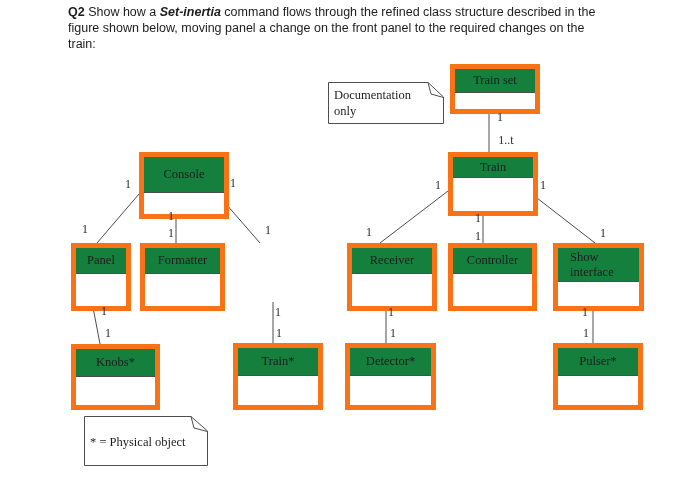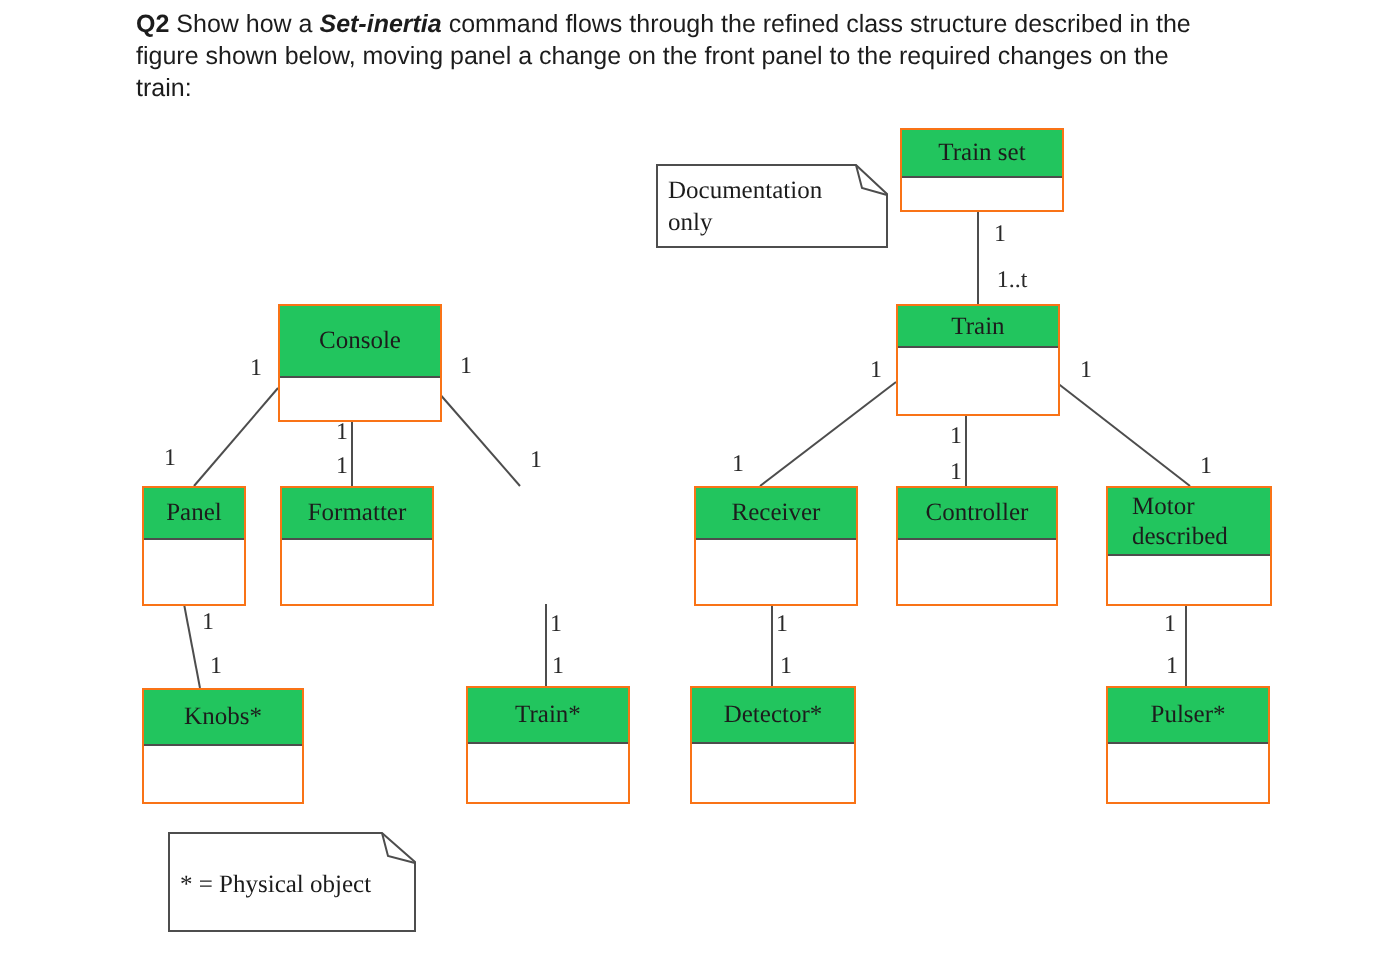--- a/index.html
+++ b/index.html
@@ -27,22 +27,22 @@
   }
   #question .b { font-weight: bold; }
   #question .bi { font-weight: bold; font-style: italic; }
   #diagram-svg {
     position: absolute;
     left: 0;
     top: 0;
   }
   .cls {
     position: absolute;
-    border: 1px solid #f97316;
-    background: #22c55e;
+    border: 5px solid #f97316;
+    background: #15803d;
     box-sizing: content-box;
   }
   .cls-title {
     display: flex;
     align-items: center;
     justify-content: center;
     border-bottom: 1px solid #4d4d4d;
     font-size: 12.5px;
     color: #1c1c1c;
     text-align: center;
@@ -145,21 +145,21 @@
     <div class="cls-title" style="height:25px">Receiver</div>
     <div class="cls-body" style="height:32px"></div>
   </div>
 
   <div class="cls" style="left:448px;top:243px;width:79px">
     <div class="cls-title" style="height:25px">Controller</div>
     <div class="cls-body" style="height:32px"></div>
   </div>
 
   <div class="cls" style="left:553px;top:243px;width:81px">
-    <div class="cls-title left" style="height:33px">Motor described</div>
+    <div class="cls-title left" style="height:33px">Show interface</div>
     <div class="cls-body" style="height:24px"></div>
   </div>
 
   <div class="cls" style="left:71px;top:344px;width:79px">
     <div class="cls-title" style="height:27px">Knobs*</div>
     <div class="cls-body" style="height:28px"></div>
   </div>
 
   <div class="cls" style="left:233px;top:343px;width:80px">
     <div class="cls-title" style="height:27px">Train*</div>

